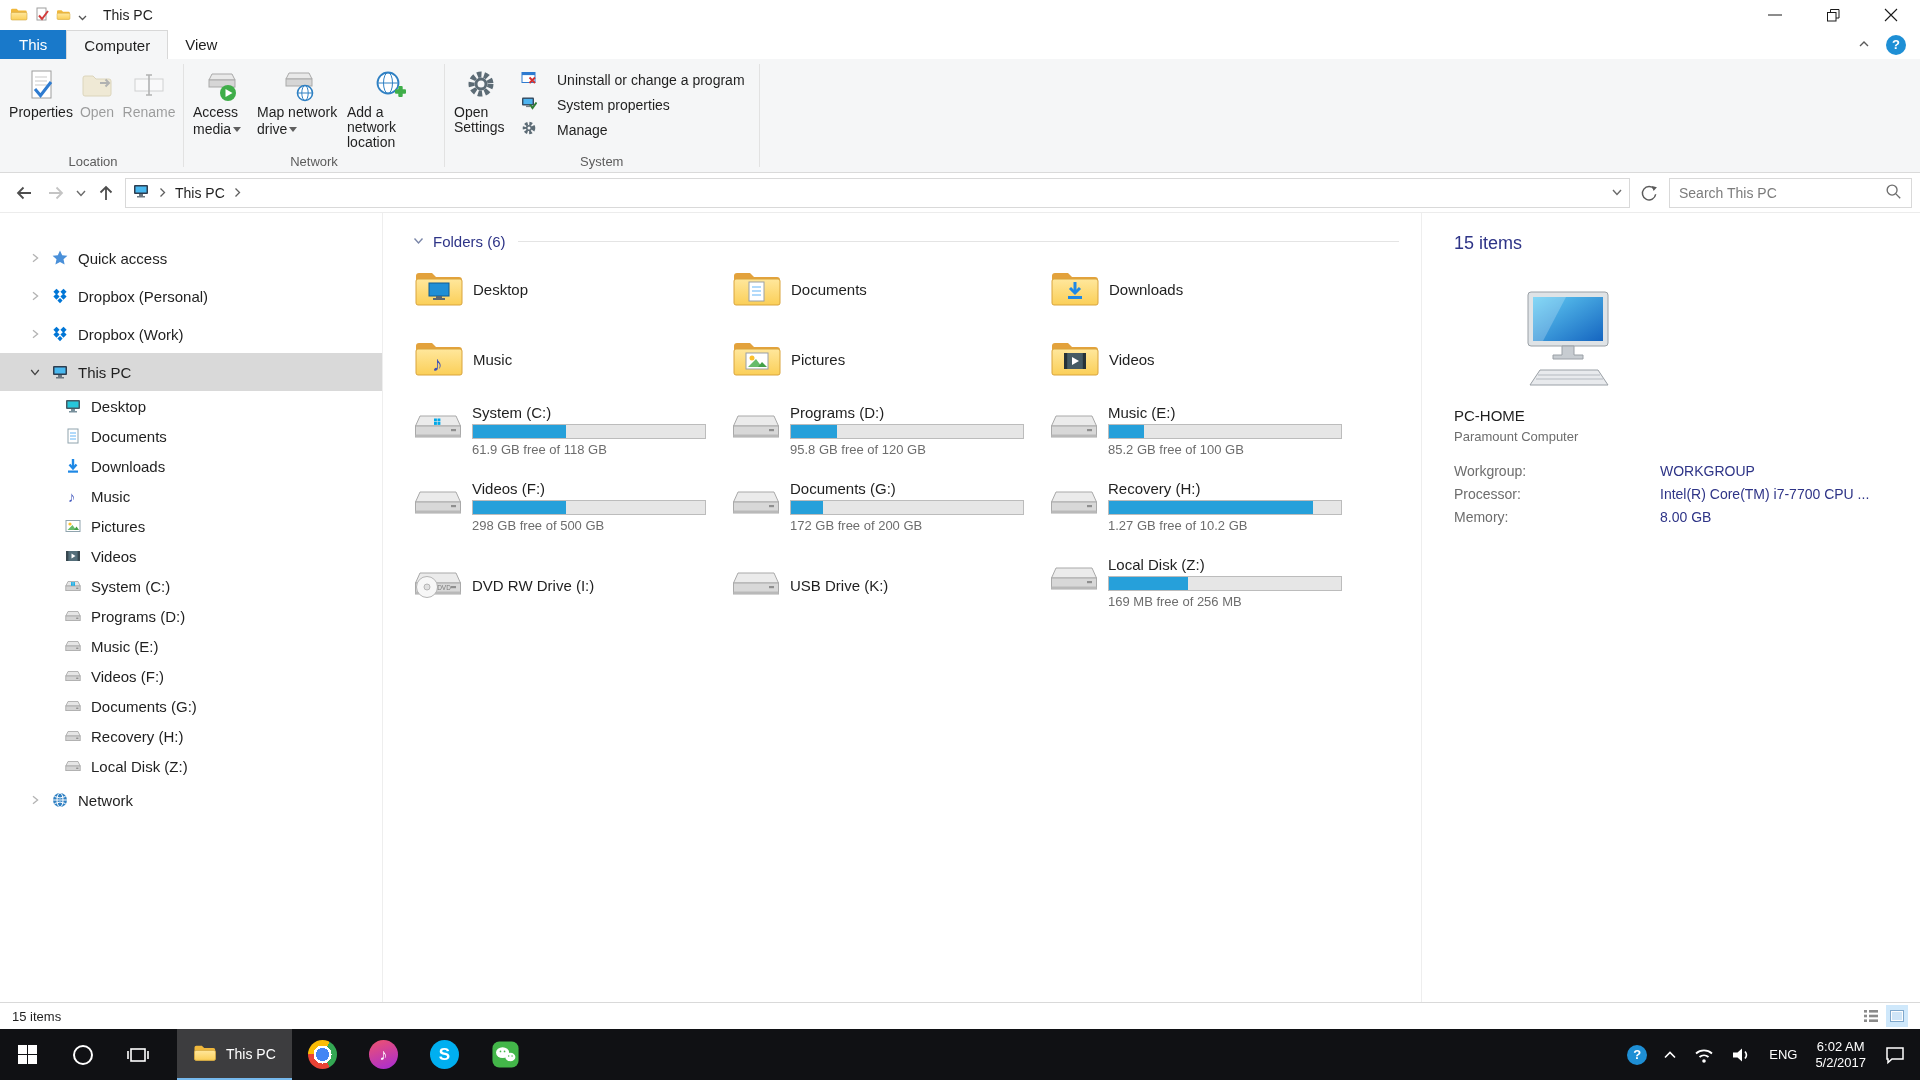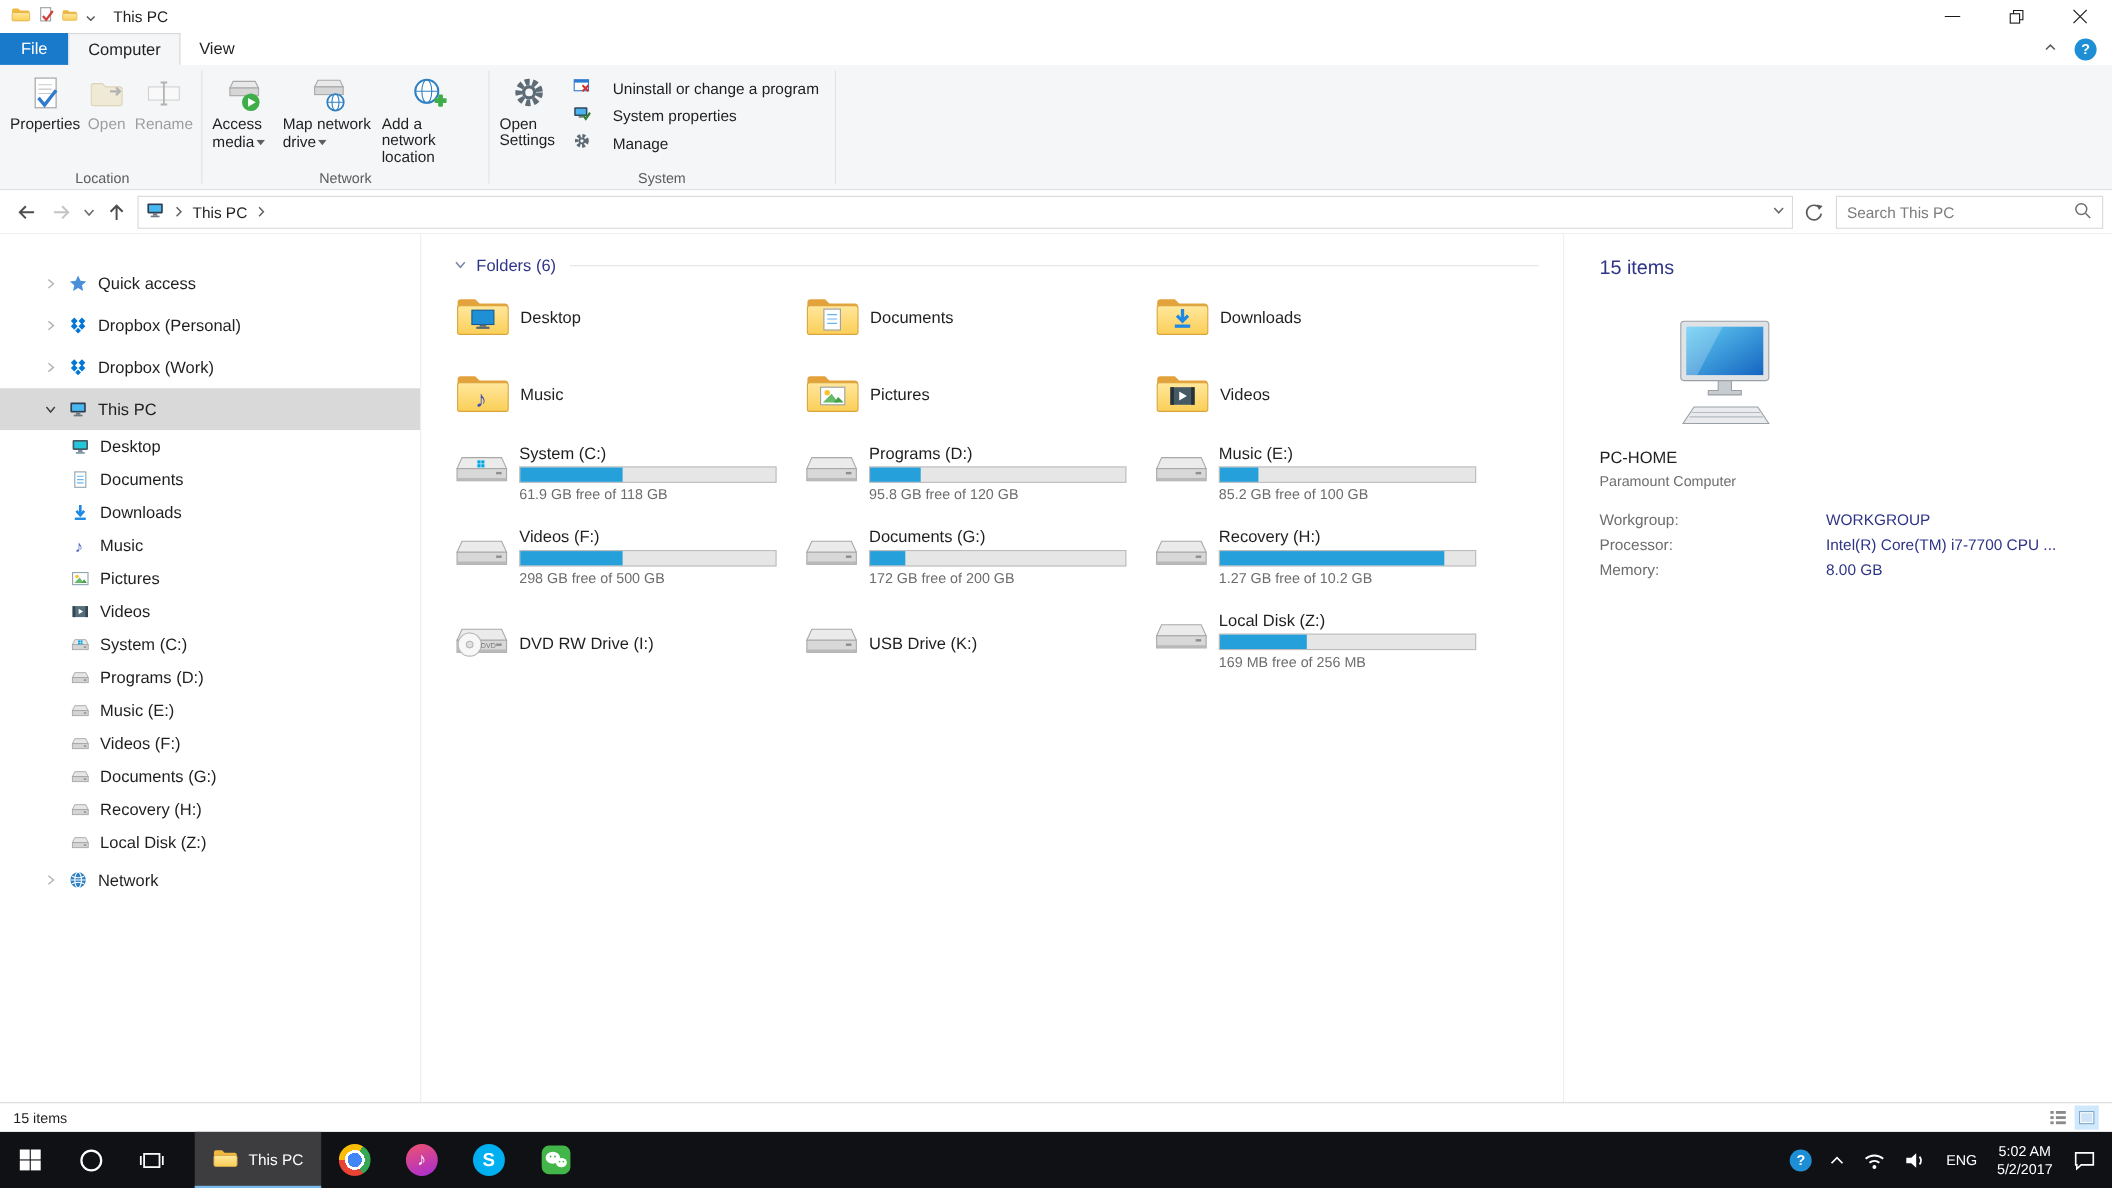--- a/index.html
+++ b/index.html
@@ -49,21 +49,21 @@
   .addressbox{flex:1;height:30px;border:1px solid var(--border);background:#fff;display:flex;align-items:center;padding:0 6px;margin:0 3px}
   .crumb{display:flex;align-items:center;gap:9px;font-size:14px}
   .addr-right{margin-left:auto;display:flex;align-items:center}
   .searchbox{width:243px;height:30px;border:1px solid var(--border);background:#fff;display:flex;align-items:center;padding:0 9px;margin-left:4px}
   .searchbox input{border:none;outline:none;flex:1;font-size:14px;color:#333;font-family:inherit;background:transparent}
   .searchbox input::placeholder{color:#7c7c7c}
 
   
   .main{flex:1;display:flex;min-height:0;background:#fff}
   .sidebar{width:383px;flex:0 0 auto;border-right:1px solid #eeeeee;padding-top:26px;overflow:hidden}
-  .side-item{display:flex;align-items:center;gap:9px;padding-left:39px;cursor:default}
+  .side-item{display:flex;align-items:center;gap:9px;padding-left:28px;cursor:default}
   .side-item .expander{width:14px;display:flex;justify-content:center}
   .side-item.lvl0{height:38px}
   .side-item.lvl1{height:30px;padding-left:64px}
   .side-item.selected{background:#d9d9d9}
   .slabel{white-space:nowrap}
 
   .content{flex:1;padding:16px 22px 0 30px;border-right:1px solid #eeeeee;min-width:0}
   .sec-head{display:flex;align-items:center;height:24px;color:var(--navy);font-size:15px;margin-bottom:10px}
   .sec-head .chev{width:20px;display:flex;align-items:center}
   .sec-head .rule{flex:1;height:1px;background:#e4e4e4;margin-left:12px}
@@ -164,21 +164,21 @@
         </div>
       <div class="cap-btn">
           <svg width="24" height="24" viewBox="0 0 24 24">
             <path d="M6 6 L18 18 M18 6 L6 18" stroke="#1a1a1a" stroke-width="1.1"></path>
           </svg>
         </div>
     </div>
   </div>
 
   <div class="tabrow">
-    <div class="tab file">File</div>
+    <div class="tab file">This</div>
     <div class="tab active">Computer</div>
     <div class="tab">View</div>
     <div class="tabrow-right">
       <span><svg width="14" height="12" viewBox="0 0 14 12">
             <path d="M3 8 l4 -4 4 4" stroke="#5a5a5a" stroke-width="1.4" fill="none"></path>
           </svg></span>
       <span class="tray-help" style="background:#1e8fd5">?</span>
     </div>
   </div>
 
@@ -933,21 +933,21 @@
           </svg>
         </div>
       <div class="tray-item">
           <svg width="22" height="18" viewBox="0 0 22 18">
             <polygon points="2,6.5 6.5,6.5 11,2.5 11,15.5 6.5,11.5 2,11.5" fill="#fff"></polygon>
             <path d="M14 5.5 a5.5 5.5 0 0 1 0 7" stroke="#fff" stroke-width="1.6" fill="none"></path>
           </svg>
         </div>
       <div class="tray-item tray-lang">ENG</div>
       <div class="tray-clock">
-        <div>5:02 AM</div>
+        <div>6:02 AM</div>
         <div>5/2/2017</div>
       </div>
       <div class="tray-item">
           <svg width="22" height="20" viewBox="0 0 22 20">
             <path d="M3 3 h16 v11 h-11 l-4 3.5 V14 H3 z" fill="none" stroke="#fff" stroke-width="1.5"></path>
           </svg>
         </div>
     </div>
   </div>
 

